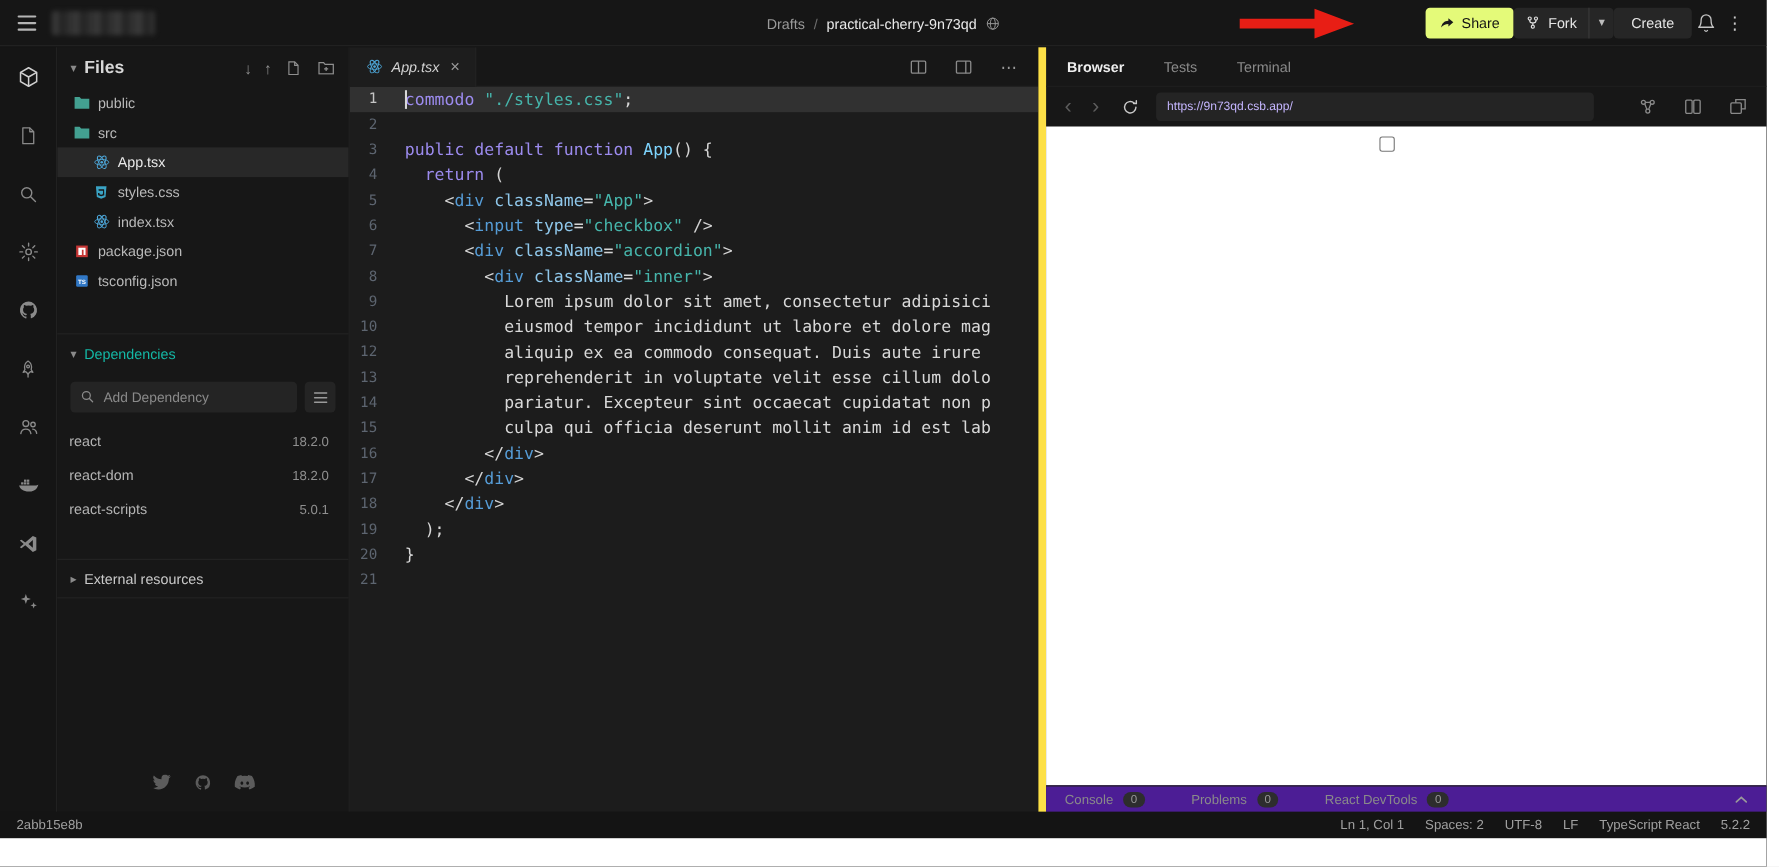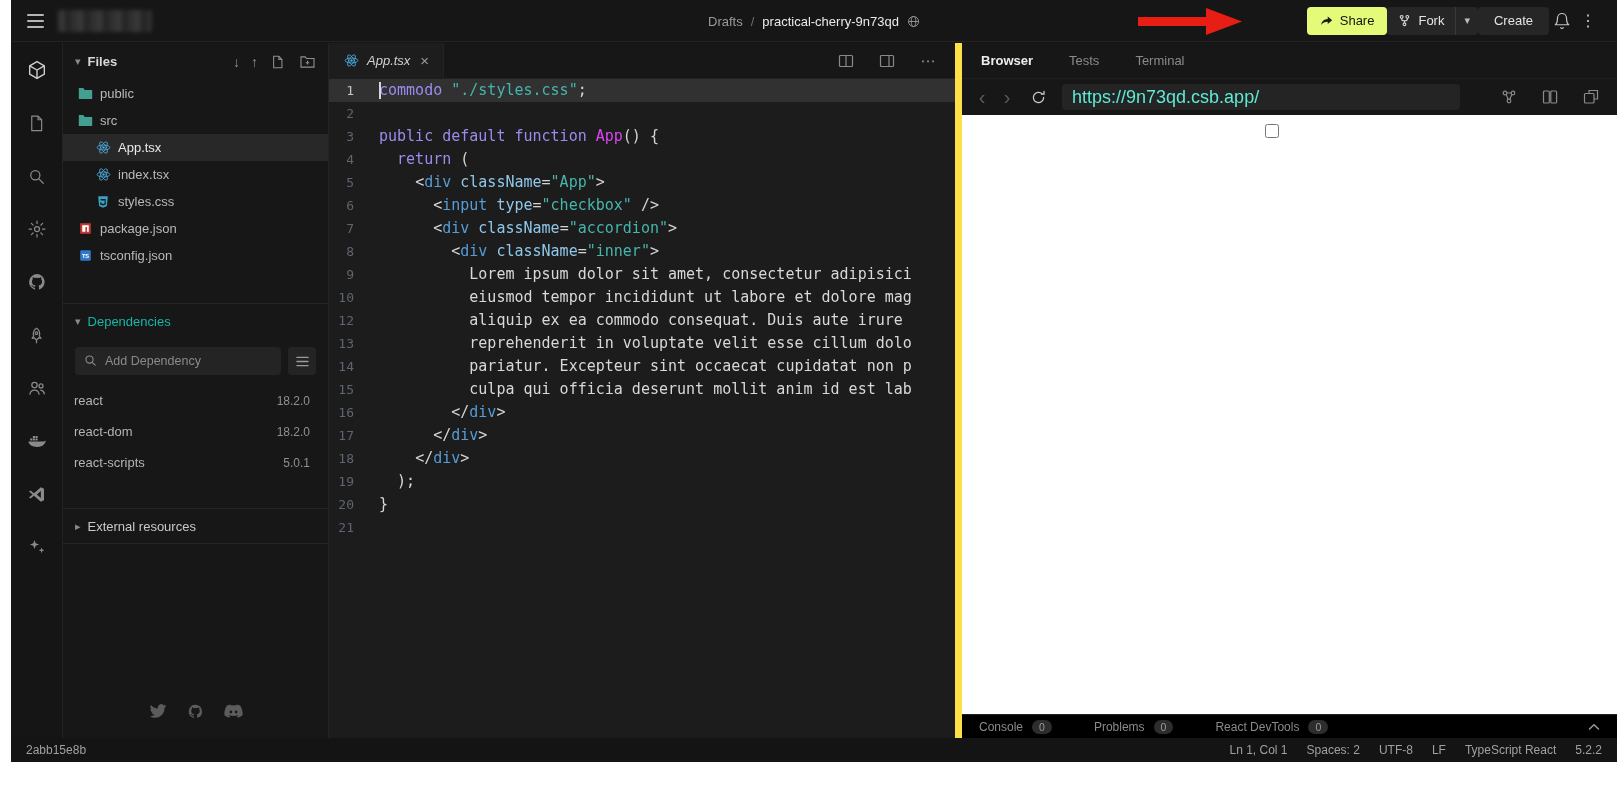--- a/index.html
+++ b/index.html
@@ -1,17 +1,17 @@
 <!DOCTYPE html>
 <html style="--accent-share: #E4FA79; --annotation-red: #E81E15;"><head>
 <meta charset="utf-8">
 <style>
   * { box-sizing: border-box; margin: 0; padding: 0; }
   html,body { background:#ffffff; font-family:"Liberation Sans", sans-serif; }
-  .app { position:relative; width:1606px; height:788px; background:#151515; overflow:hidden;margin-left:11px; }
+  .app { position:relative; width:1606px; height:788px; background:#151515; overflow:hidden; }
 
   
   .topbar { position:absolute; top:0; left:0; right:0; height:42px; background:#161616;
             border-bottom:1px solid #232323; display:flex; align-items:center; }
   .hamburger { margin-left:16px; display:flex; flex-direction:column; gap:4px; cursor:pointer; }
   .hamburger span { display:block; width:17px; height:2px; background:#b5b5b5; border-radius:1px; }
   .redacted { width:94px; height:22px; margin-left:14px; border-radius:3px; overflow:hidden;
               background:repeating-linear-gradient(90deg,#3b3b3b 0 7px,#262626 7px 13px,#333 13px 19px);
               filter:blur(2.2px); opacity:.9; }
   .breadcrumb { position:absolute; left:50%; top:0; transform:translateX(-50%); height:42px;
@@ -36,21 +36,21 @@
   .rail { position:absolute; top:43px; left:0; width:52px; bottom:50px; background:#151515;
           border-right:1px solid #232323; display:flex; flex-direction:column; align-items:center;
           padding-top:14px; gap:27px; }
   .rail-item { display:flex; align-items:center; justify-content:center; width:26px; height:26px; cursor:pointer; }
 
   
   .files { position:absolute; top:43px; left:52px; width:266px; bottom:50px; background:#171717;
            border-right:1px solid #232323; display:flex; flex-direction:column; overflow:hidden; }
   .files-header { height:37px; flex:0 0 37px; display:flex; align-items:center; padding:0 12px; gap:7px; }
   .section-caret { color:#8a8a8a; font-size:11px; }
-  .files-title { color:#d8d8d8; font-size:13px; font-weight:600; flex:1; }
+  .files-title { color:#d8d8d8; font-size:16px; font-weight:600; flex:1; }
   .files-tools { display:flex; align-items:center; gap:11px; }
   .tool-glyph { color:#8f8f8f; font-size:14px; cursor:pointer; line-height:1; }
   .tree-row { height:27px; display:flex; align-items:center; gap:7px; font-size:13px; color:#b9b9b9; cursor:pointer; }
   .tree-row.selected { background:#282828; color:#eaeaea; }
   .tree-icon { display:flex; align-items:center; width:16px; justify-content:center; }
   .deps-header { margin-top:34px; height:36px; flex:0 0 36px; border-top:1px solid #242424;
                  display:flex; align-items:center; gap:7px; padding:0 12px; }
   .deps-title { color:#14b8a6; font-size:13px; }
   .dep-search-row { display:flex; gap:7px; padding:8px 12px 10px 12px; }
   .dep-search-wrap { position:relative; flex:1; }
@@ -80,40 +80,40 @@
   .tabbar-right { margin-left:auto; display:flex; align-items:center; gap:15px; padding-right:14px; }
   .code { position:absolute; top:36px; left:0; right:0; bottom:0; overflow:hidden;
           font-family:"DejaVu Sans Mono", monospace; font-size:15px; line-height:23px; }
   .code-line { display:flex; height:23px; white-space:pre; cursor:text; }
   .code-line.highlight { background:#313131; }
   .line-num { flex:0 0 50px; text-align:right; padding-right:25px; color:#5d6570; font-size:13px; line-height:23px; }
   .highlight .line-num { color:#c6c6c6; }
   .line-body { position:relative; flex:1; overflow:hidden; }
   .cursor { position:absolute; left:0; top:3px; width:1.5px; height:17px; background:#d8d8d8; }
   .tk-kw  { color:#9c8bee; }
-  .tk-fn  { color:#d946ef; }
+  .tk-fn  { color:#7dd3fc; }
   .tk-tag { color:#569cd6; }
   .tk-attr{ color:#8fc7ea; }
   .tk-str { color:#46b5ab; }
   .tk-pun { color:#d4d4d4; }
   .tk-pl  { color:#d8d8d8; }
 
   
   .preview { position:absolute; top:43px; left:944px; right:0; bottom:50px; background:#171717; border-left:7px solid #fde047; }
   .preview-tabs { height:36px; display:flex; align-items:center; gap:36px; padding-left:19px; border-bottom:1px solid #1f1f1f; }
   .ptab { font-size:13px; color:#8a8a8a; cursor:pointer; }
   .ptab.active { color:#eeeeee; font-weight:600; }
   .preview-nav { height:36px; display:flex; align-items:center; gap:11px; padding:0 13px; }
   .nav-arrow { color:#5c5c5c; font-size:20px; line-height:1; width:14px; text-align:center; cursor:pointer; }
   .url-bar { width:398px; height:26px; background:#242424; border:none; outline:none; border-radius:4px;
-             color:#5eead4; font-size:18px; padding:0 10px; font-family:"Liberation Sans",sans-serif; }
+             color:#c4b5fd; font-size:11px; padding:0 10px; font-family:"Liberation Sans",sans-serif; }
   .preview-nav-right { margin-left:auto; display:flex; align-items:center; gap:15px; }
   .preview-white { position:absolute; top:72px; left:0; right:0; bottom:24px; background:#ffffff; }
   .preview-checkbox { position:absolute; left:303px; top:9px; width:14px; height:14px; cursor:pointer; }
-  .console-bar { position:absolute; left:0; right:0; bottom:0; height:24px; background:#000000;
+  .console-bar { position:absolute; left:0; right:0; bottom:0; height:24px; background:#4c1d95;
                  border-top:1px solid #232323; display:flex; align-items:center; padding:0 17px; gap:42px; }
   .con-item { display:flex; align-items:center; gap:9px; cursor:pointer; }
   .con-label { color:#8a8a8a; font-size:12px; }
   .con-badge { background:#2d2d2d; color:#9a9a9a; font-size:10.5px; border-radius:8px; padding:1px 7px; }
   .console-chevron { margin-left:auto; cursor:pointer; display:flex; align-items:center; }
 
   
   .statusbar { position:absolute; left:0; right:0; bottom:26px; height:24px; background:#141414;
                display:flex; align-items:center; justify-content:space-between; padding:0 15px;
                font-size:12px; color:#a0a0a0; }
@@ -301,39 +301,39 @@
                 <ellipse cx="8" cy="8" rx="6.8" ry="2.7" transform="rotate(60 8 8)"></ellipse>
                 <ellipse cx="8" cy="8" rx="6.8" ry="2.7" transform="rotate(120 8 8)"></ellipse>
               </g>
               <circle cx="8" cy="8" r="1.3" fill="#4da6d8"></circle>
             </svg>
           </span>
           <span class="tree-label">App.tsx</span>
         </div>
         <div class="tree-row" style="padding-left: 32px;">
           <span class="tree-icon">
+            <svg width="14" height="14" viewBox="0 0 16 16">
+              <path fill="#3aa3c4" d="M2.5 1.5h11l-1 11.2L8 14.5l-4.5-1.8z"></path>
+              <path fill="#171717" d="M11 4.5H5.2l.2 1.8H10l-.3 3.4-1.7.6-1.7-.6-.1-1.1H4.6l.2 2.3L8 12l3.2-1.2z"></path>
+            </svg>
+          </span>
+          <span class="tree-label">styles.css</span>
+        </div>
+        <div class="tree-row" style="padding-left: 32px;">
+          <span class="tree-icon">
             <svg width="15" height="15" viewBox="0 0 16 16">
               <g fill="none" stroke="#4da6d8" stroke-width=".9">
                 <ellipse cx="8" cy="8" rx="6.8" ry="2.7"></ellipse>
                 <ellipse cx="8" cy="8" rx="6.8" ry="2.7" transform="rotate(60 8 8)"></ellipse>
                 <ellipse cx="8" cy="8" rx="6.8" ry="2.7" transform="rotate(120 8 8)"></ellipse>
               </g>
               <circle cx="8" cy="8" r="1.3" fill="#4da6d8"></circle>
             </svg>
           </span>
           <span class="tree-label">index.tsx</span>
-        </div>
-        <div class="tree-row" style="padding-left: 32px;">
-          <span class="tree-icon">
-            <svg width="14" height="14" viewBox="0 0 16 16">
-              <path fill="#3aa3c4" d="M2.5 1.5h11l-1 11.2L8 14.5l-4.5-1.8z"></path>
-              <path fill="#171717" d="M11 4.5H5.2l.2 1.8H10l-.3 3.4-1.7.6-1.7-.6-.1-1.1H4.6l.2 2.3L8 12l3.2-1.2z"></path>
-            </svg>
-          </span>
-          <span class="tree-label">styles.css</span>
         </div>
         <div class="tree-row" style="padding-left: 14px;">
           <span class="tree-icon">
             <svg width="13" height="13" viewBox="0 0 16 16">
               <rect x="1.5" y="1.5" width="13" height="13" fill="#c53635"></rect>
               <path fill="#fff" d="M4 4h8v8H9.8V6.2H7.9V12H4z"></path>
             </svg>
           </span>
           <span class="tree-label">package.json</span>
         </div>

